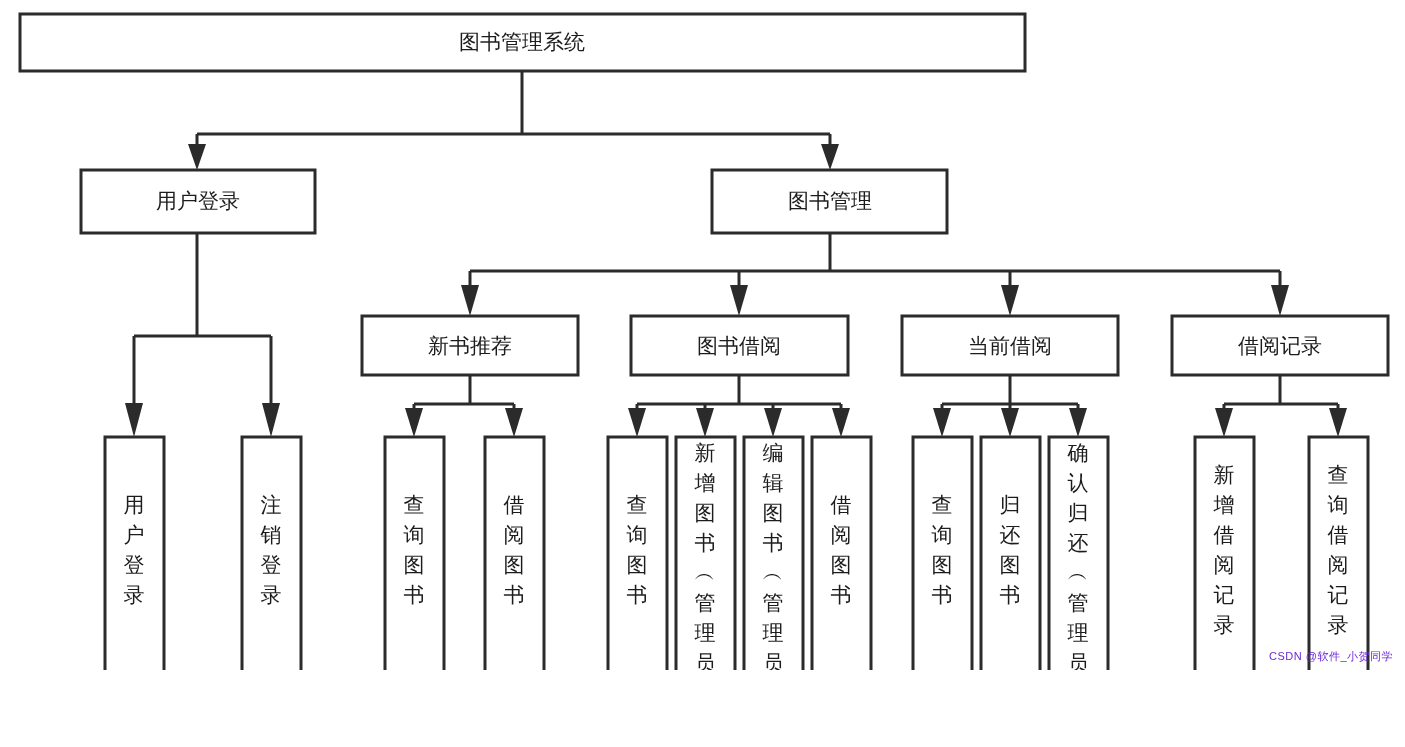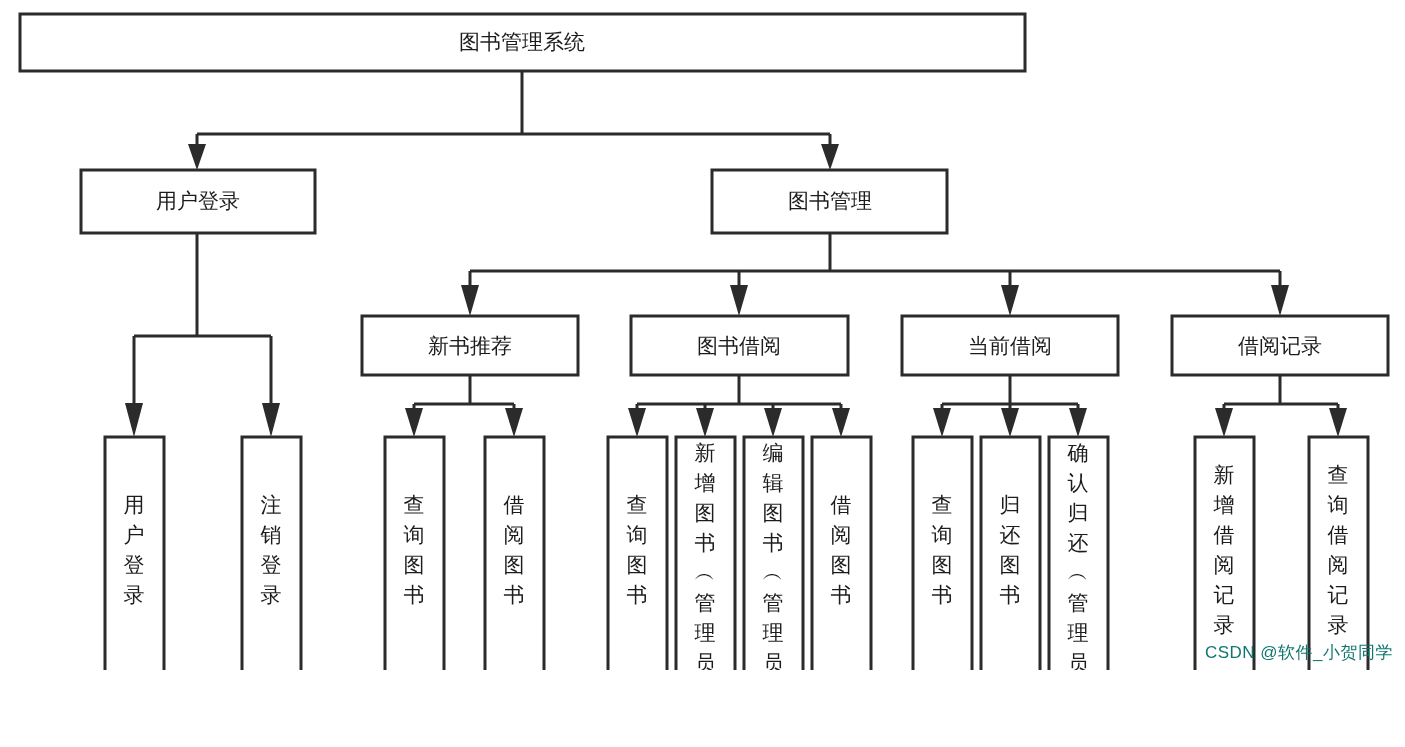--- a/index.html
+++ b/index.html
@@ -53,22 +53,22 @@
     font-family: "Liberation Sans", "DejaVu Sans", sans-serif;
     font-size: 21px;
     fill: #1c1c1c;
     text-anchor: middle;
   }
   .watermark {
     position: absolute;
     right: 12px;
     bottom: 6px;
     font-family: "Liberation Sans", "DejaVu Sans", sans-serif;
-    font-size: 17px;
-    color: #0f766e;
+    font-size: 11px;
+    color: #6d28d9;
     letter-spacing: 0.5px;
     white-space: nowrap;
     user-select: none;
     text-align: right;
   }
 </style>
 </head>
 <body>
 
 <div id="diagram-root">

